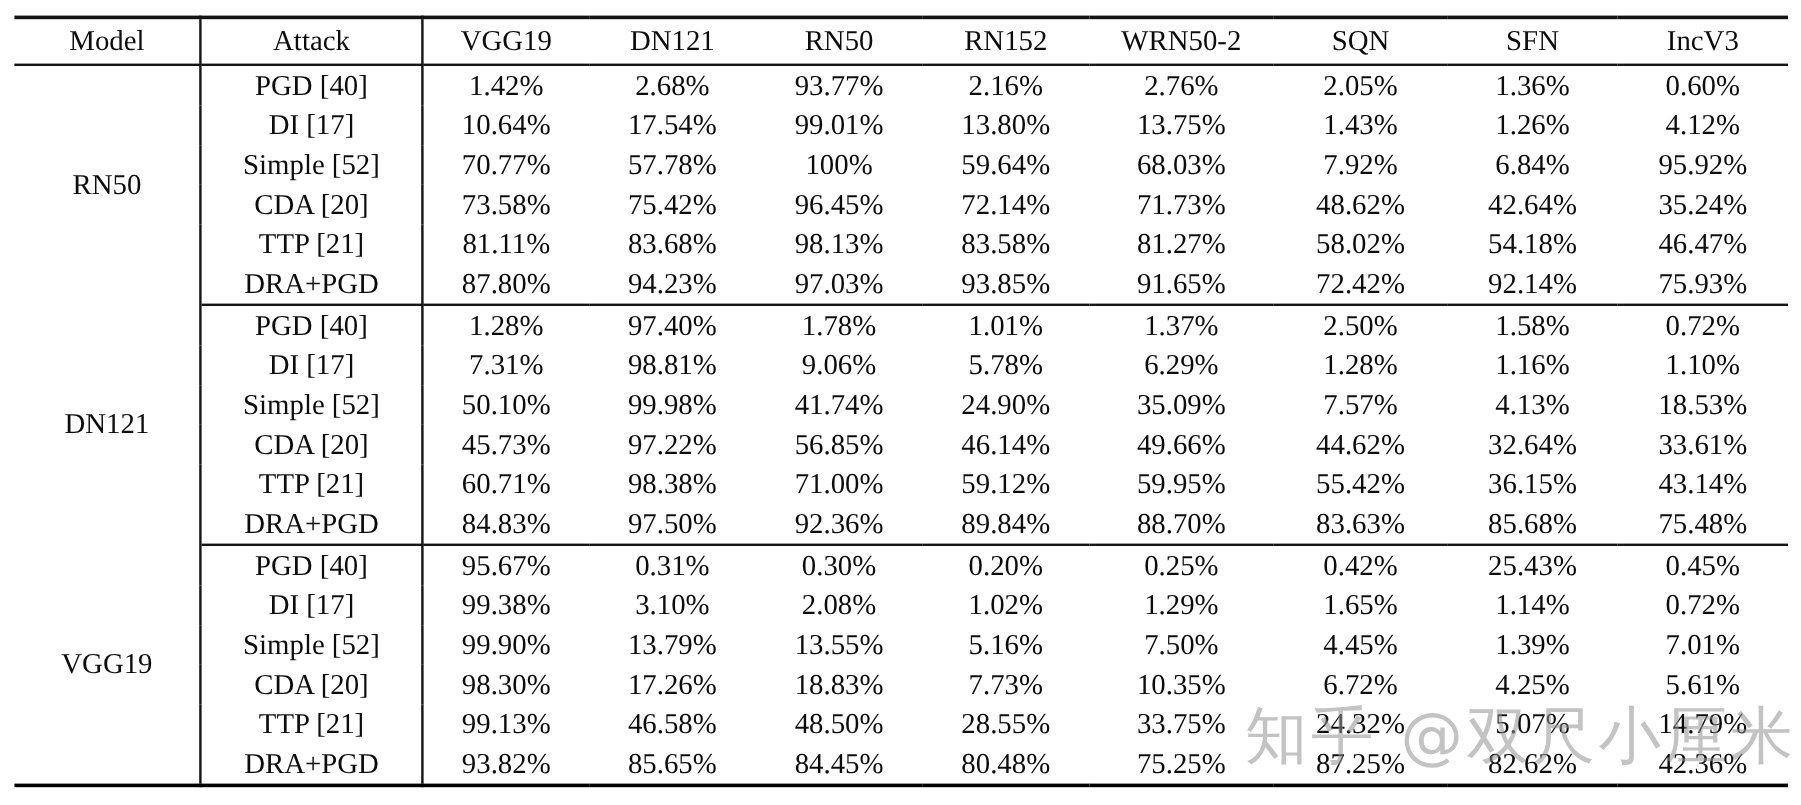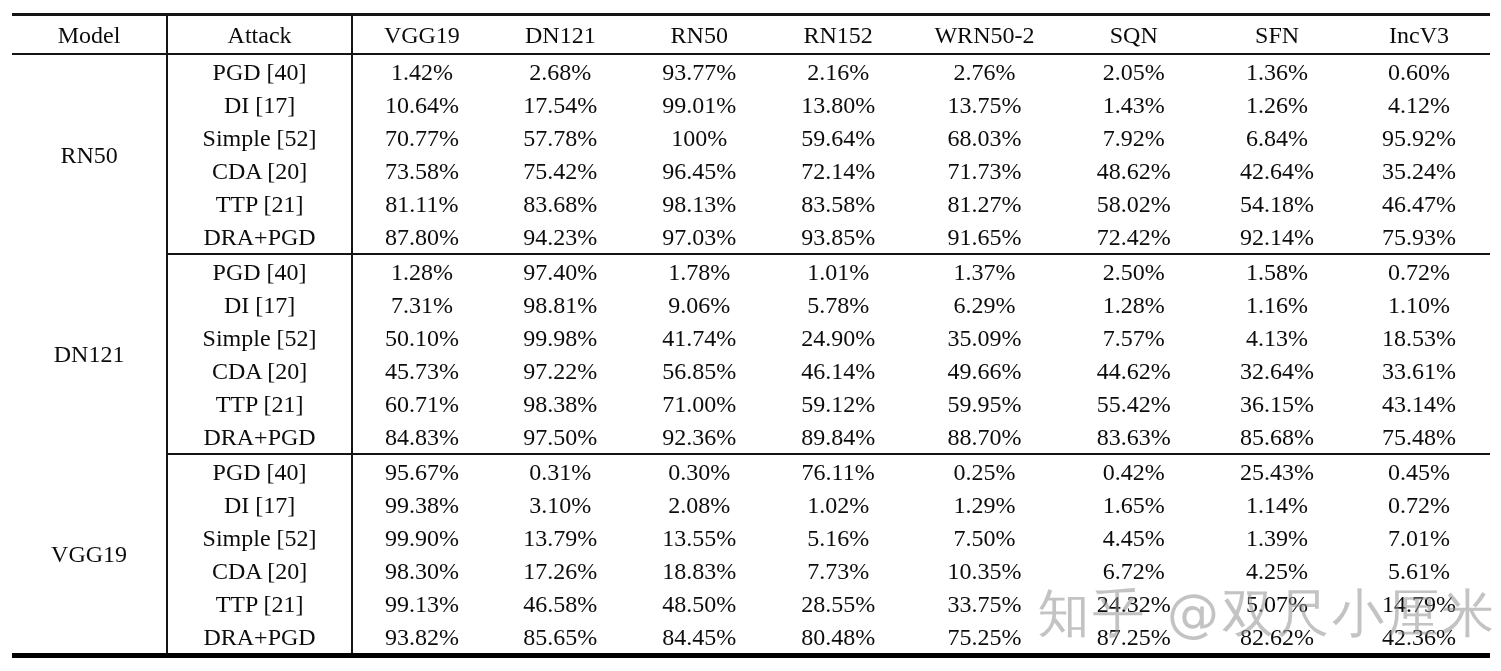--- a/index.html
+++ b/index.html
@@ -10,21 +10,21 @@
     color:#0c0c0c;
     position:relative;
     overflow:hidden;
   }
   table{
     border-collapse:collapse;
     table-layout:fixed;
     width:1478px;
     margin:13px 0 0 12px;
     border-top:3px solid #141414;
-    border-bottom:5px solid #000000;
+    border-bottom:3px solid #000000;
   }
   col.c-model{width:10.5%;}
   col.c-attack{width:12.5%;}
   col.c-data{width:9.4%;}
   col.c-wrn{width:10.4%;}
   col.c-sqn{width:9.8%;}
   col.c-sfn{width:9.6%;}
   col.c-inc{width:9.6%;}
   th,td{
     text-align:center;
@@ -218,21 +218,21 @@
         <td class="val b">83.63%</td>
         <td class="val b">85.68%</td>
         <td class="val b">75.48%</td>
       </tr>
       <tr>
         <td rowspan="6" class="model sep">VGG19</td>
         <td class="attack sep">PGD [40]</td>
         <td class="val">95.67%</td>
         <td class="val">0.31%</td>
         <td class="val">0.30%</td>
-        <td class="val">76.11%</td>
+        <td class="val">0.20%</td>
         <td class="val">0.25%</td>
         <td class="val">0.42%</td>
         <td class="val">25.43%</td>
         <td class="val">0.45%</td>
       </tr>
       <tr>
         <td class="attack sep">DI [17]</td>
         <td class="val">99.38%</td>
         <td class="val">3.10%</td>
         <td class="val">2.08%</td>

